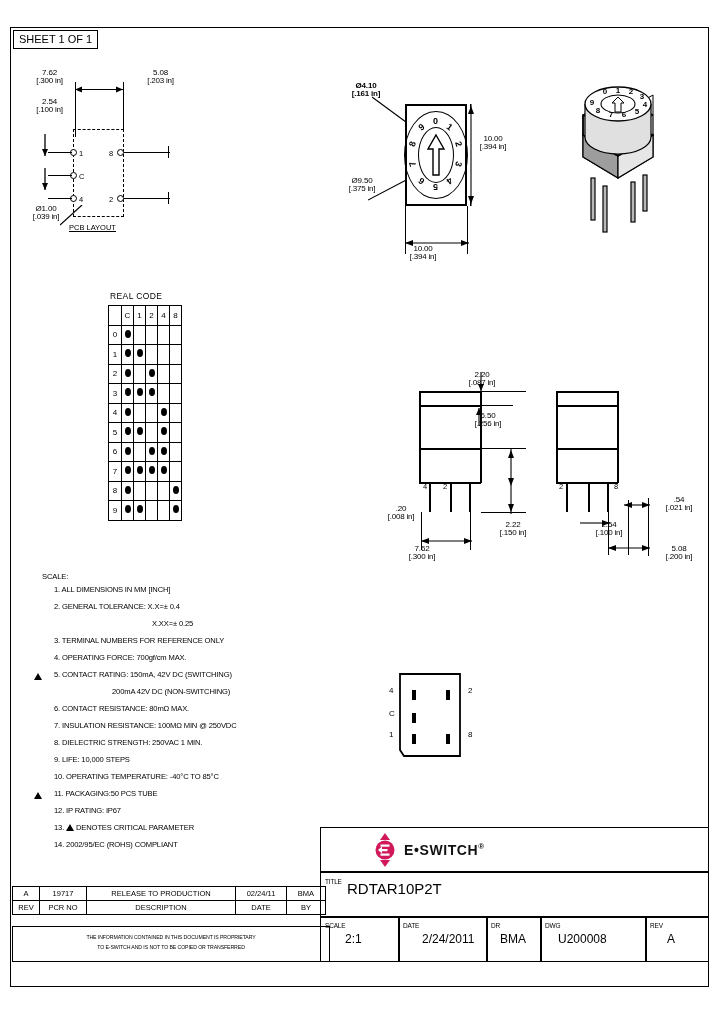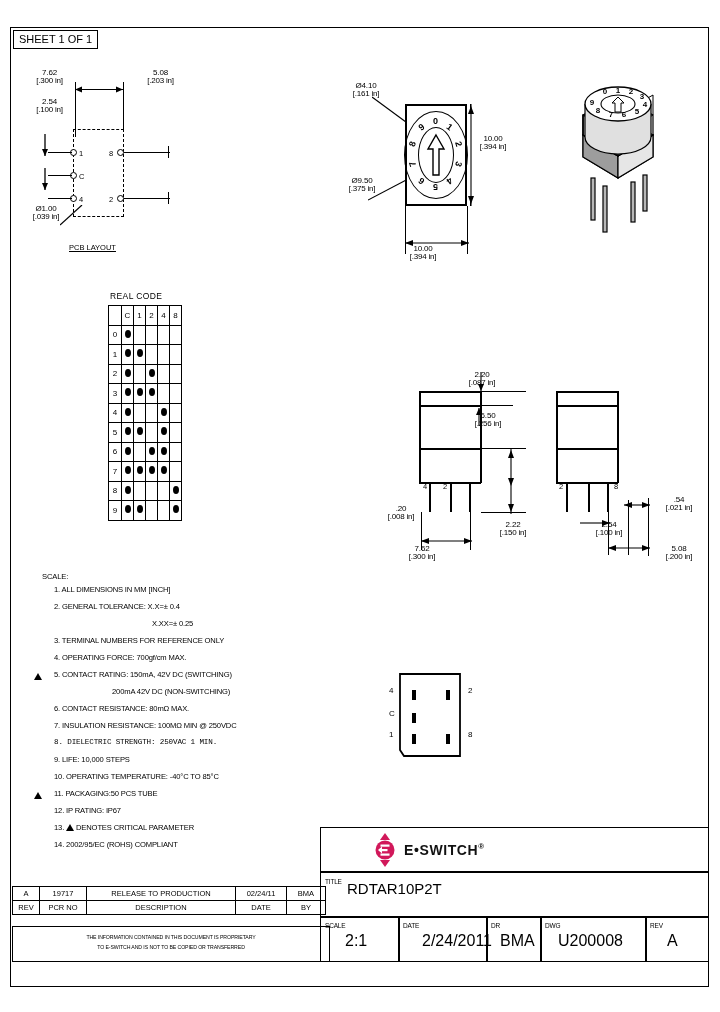--- a/index.html
+++ b/index.html
@@ -27,21 +27,21 @@
   #rctable td.rowh{width:12px;}
   .dot{display:inline-block;width:6px;height:8px;background:#000;border-radius:50%;}
   .rctitle{position:absolute;font-size:8.5px;letter-spacing:0.4px;text-align:center;}
   
   .dialrect{position:absolute;border:2px solid #000;box-sizing:border-box;background:#fff;}
   .dialcirc{position:absolute;border:1.4px solid #000;border-radius:50%;box-sizing:border-box;}
   .digit{position:absolute;font-size:9px;font-weight:bold;transform-origin:50% 50%;}
   
   .tb{position:absolute;border:1.5px solid #000;box-sizing:border-box;}
   .tbl{position:absolute;font-size:6.5px;letter-spacing:-0.2px;}
-  .tbv{position:absolute;font-size:16px;}
+  .tbv{position:absolute;font-size:12px;}
   .revtbl{position:absolute;border-collapse:collapse;}
   .revtbl td{border:1px solid #000;font-size:7.5px;text-align:center;padding:2px 0;}
   .proptxt{position:absolute;font-size:5.2px;text-align:center;width:318px;letter-spacing:-0.1px;line-height:1.5;}
   .tri{display:inline-block;width:0;height:0;border-left:4px solid transparent;border-right:4px solid transparent;border-bottom:7px solid #000;vertical-align:-1px;}
   .logotxt{position:absolute;font-size:14px;font-weight:bold;letter-spacing:0.6px;}
   .logomark{position:absolute;}
   .body3d{position:absolute;}
   .underline{text-decoration:underline;}
 </style>
 </head>
@@ -93,21 +93,21 @@
     <div class="ln hln" style="left:48px;top:175px;width:24px;"></div>
     <div class="ln hln" style="left:48px;top:198px;width:24px;"></div>
     <div class="ln hln" style="left:124px;top:152px;width:46px;"></div>
     <div class="ln hln" style="left:124px;top:198px;width:46px;"></div>
     <div class="ln vln" style="left:168px;top:146px;height:12px;"></div>
     <div class="ln vln" style="left:168px;top:192px;height:12px;"></div>
     <svg class="abs" style="left:60px;top:205px;" width="25" height="22">
       <line x1="0" y1="20" x2="22" y2="0" stroke="#000" stroke-width="1.2"></line>
     </svg>
 
-    <div class="txt lbl underline" style="left:69px;top:244px;font-size:7.5px;">PCB LAYOUT</div>
+    <div class="txt lbl underline" style="left:69px;top:224px;font-size:7.5px;">PCB LAYOUT</div>
   </div>
 
   <div>
     <div class="rctitle" style="left:110px;top:291px;">REAL CODE</div>
     <table id="rctable" style="left:108px;top:305px;">
       <tbody id="rc-body">
           <tr>
             <td class="rowh hdr"></td>
             <td class="hdr">C</td>
             <td class="hdr">1</td>
@@ -193,21 +193,21 @@
             <td><span class="dot"></span></td>
             <td></td>
             <td></td>
             <td><span class="dot"></span></td>
           </tr>
         </tbody>
     </table>
   </div>
 
   <div>
-    <div class="txt dim" style="left:338px;top:82px;width:56px;"><span>Ø4.10</span><br><span>[.161 in]</span></div>
+    <div class="txt dim" style="left:338px;top:82px;width:56px;font-weight:bold;"><span>Ø4.10</span><br><span>[.161 in]</span></div>
     <div class="txt dim" style="left:334px;top:177px;width:56px;"><span>Ø9.50</span><br><span>[.375 in]</span></div>
     <div class="txt dim" style="left:466px;top:135px;width:54px;"><span>10.00</span><br><span>[.394 in]</span></div>
     <div class="txt dim" style="left:396px;top:245px;width:54px;"><span>10.00</span><br><span>[.394 in]</span></div>
 
     <svg class="abs" style="left:372px;top:95px;" width="42" height="32">
       <line x1="0" y1="2" x2="38" y2="30" stroke="#000" stroke-width="1.1"></line>
     </svg>
     <svg class="abs" style="left:368px;top:178px;" width="46" height="26">
       <line x1="0" y1="22" x2="42" y2="0" stroke="#000" stroke-width="1.1"></line>
     </svg>
@@ -415,21 +415,21 @@
         <div style="position: relative; height: 17px;">
           <span class="note" style="position: absolute; left: 70px; top: 0px; white-space: pre;">200mA 42V DC (NON-SWITCHING)</span>
         </div>
         <div style="position: relative; height: 17px;">
           <span class="note" style="position: absolute; left: 12px; top: 0px; white-space: pre;">6. CONTACT RESISTANCE: 80mΩ MAX.</span>
         </div>
         <div style="position: relative; height: 17px;">
           <span class="note" style="position: absolute; left: 12px; top: 0px; white-space: pre;">7. INSULATION RESISTANCE: 100MΩ MIN @ 250VDC</span>
         </div>
         <div style="position: relative; height: 17px;">
-          <span class="note" style="position: absolute; left: 12px; top: 0px; white-space: pre; font-family: Liberation Mono, monospace;">8. DIELECTRIC STRENGTH: 250VAC 1 MIN.</span>
+          <span class="note" style="position: absolute; left: 12px; top: 0px; white-space: pre;">8. DIELECTRIC STRENGTH: 250VAC 1 MIN.</span>
         </div>
         <div style="position: relative; height: 17px;">
           <span class="note" style="position: absolute; left: 12px; top: 0px; white-space: pre;">9. LIFE: 10,000 STEPS</span>
         </div>
         <div style="position: relative; height: 17px;">
           <span class="note" style="position: absolute; left: 12px; top: 0px; white-space: pre;">10. OPERATING TEMPERATURE: -40°C TO 85°C</span>
         </div>
         <div style="position: relative; height: 17px;">
           <span class="tri" style="position: absolute; left: -8px; top: 3px;"></span>
           <span class="note" style="position: absolute; left: 12px; top: 0px; white-space: pre;">11. PACKAGING:50 PCS TUBE</span>

